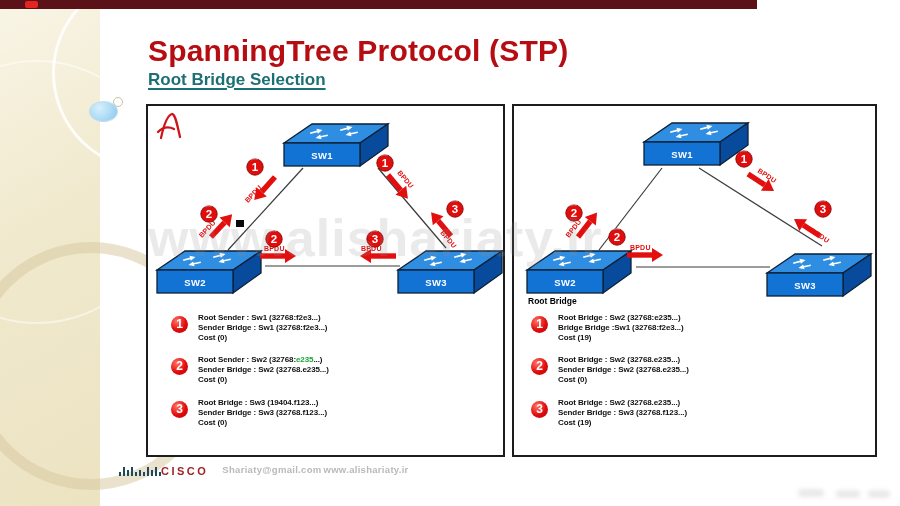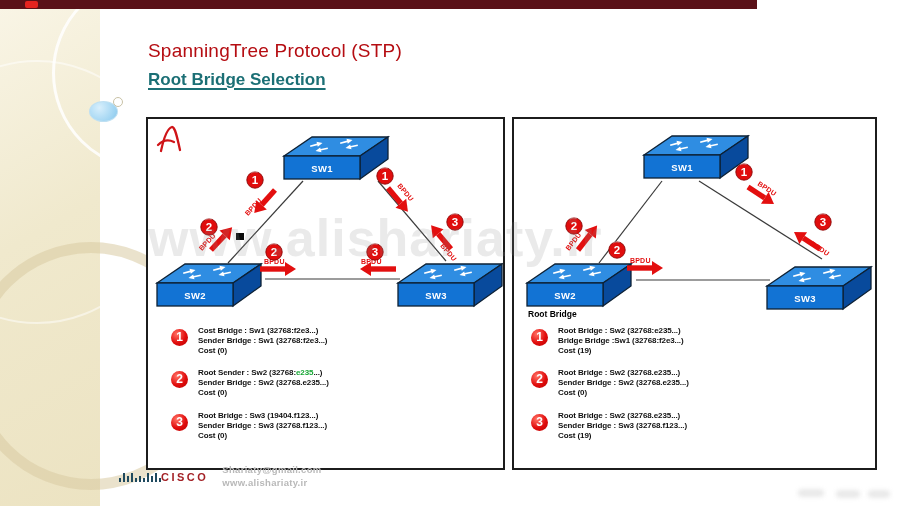--- a/index.html
+++ b/index.html
@@ -19,26 +19,26 @@
         border:2px solid rgba(255,255,255,.5);}
   .ring-big{position:absolute;left:-33px;top:242px;width:226px;height:226px;border-radius:50%;
         border:11px solid rgba(216,203,162,.55);z-index:2;}
   .dot-blue{position:absolute;left:89px;top:101px;width:27px;height:19px;border-radius:50%;z-index:3;
         background:radial-gradient(circle at 35% 30%,#d8effc,#9fd4f2 70%,#86c3e8);border:1px solid #bfe0f2;}
   .dot-ring{position:absolute;left:113px;top:97px;width:8px;height:8px;border-radius:50%;
         border:1.5px solid #c9c2a6;z-index:3;}
 
   
   .titleblock{position:absolute;left:148px;top:36px;z-index:4;}
-  .t1{font-size:19px;font-weight:400;color:#b50d12;line-height:30px;letter-spacing:.2px;}
+  .t1{font-size:30px;font-weight:700;color:#b50d12;line-height:30px;letter-spacing:.2px;}
   .t2{font-size:17px;font-weight:800;color:#1b6f75;line-height:28px;text-decoration:underline;
       text-decoration-thickness:2px;text-underline-offset:3px;}
 
   
-  .panel{position:absolute;top:117px;height:349px;background:#fff;border:2.5px solid #1c1c1c;z-index:5;}
+  .panel{position:absolute;top:104px;height:349px;background:#fff;border:2.5px solid #1c1c1c;z-index:5;}
   .panel.left{left:146px;width:355px;}
   .panel.right{left:512px;width:361px;}
   .panel svg{position:absolute;left:0;top:0;}
 
   svg text{font-family:"Liberation Sans", sans-serif;}
   .swl{fill:#ffffff;font-size:9.5px;font-weight:bold;text-anchor:middle;letter-spacing:.3px;}
   .bt{fill:#ffffff;font-size:11.5px;font-weight:bold;text-anchor:middle;}
   .bp{fill:#e30f0f;font-size:7px;font-weight:bold;letter-spacing:.2px;}
   .cap{fill:#000000;font-size:8.5px;font-weight:bold;}
 
@@ -53,21 +53,21 @@
   
   .watermark{position:absolute;left:148px;top:208px;width:600px;z-index:8;pointer-events:none;
       font-size:52px;font-weight:bold;color:#8d8d8d;opacity:.18;letter-spacing:1px;white-space:nowrap;}
 
   
   .footer{position:absolute;left:117px;top:464px;z-index:9;display:flex;gap:14px;}
   .cisco{display:flex;align-items:center;}
   .cisco-bars{display:flex;align-items:flex-end;gap:2px;height:11px;margin-left:2px;}
   .cisco-bars i{display:block;width:2px;background:#1f4a5e;}
   .cisco-word{font-size:11px;font-weight:800;color:#a32126;letter-spacing:2.5px;margin-top:1px;}
-  .contact{display:flex;flex-direction:column;justify-content:center;gap:2px;}
+  .contact{display:flex;flex-direction:row;justify-content:center;gap:2px;}
   .contact div{font-size:9.5px;color:#b9b9b9;font-weight:bold;letter-spacing:.3px;}
 
   .smudge{position:absolute;height:8px;background:rgba(120,120,120,.16);filter:blur(2px);border-radius:4px;z-index:6;}
 </style>
 </head>
 <body>
 
 <svg width="0" height="0" style="position:absolute" aria-hidden="true">
   <defs>
     <g id="switch">
@@ -160,21 +160,21 @@
       <text class="bt" x="126" y="137">2</text>
       <use href="#badge" transform="translate(227,133)"></use>
       <text class="bt" x="227" y="137">3</text>
       <use href="#badge" transform="translate(307,103)"></use>
       <text class="bt" x="307" y="107">3</text>
     </svg>
 
     <div class="step" style="left:23px;top:207px">
       <div class="step-badge">1</div>
       <div class="step-text">
-        <div><span>Cost Bridge : Sw1 (32768:f2e3...)</span><span class="hl"></span><span></span></div>
+        <div><span>Root Sender : Sw1 (32768:f2e3...)</span><span class="hl"></span><span></span></div>
         <div>Sender Bridge : Sw1 (32768:f2e3...)</div>
         <div>Cost (0)</div>
       </div>
     </div>
     <div class="step" style="left:23px;top:249px">
       <div class="step-badge">2</div>
       <div class="step-text">
         <div><span>Root Sender : Sw2 (32768:</span><span class="hl">e235</span><span>...)</span></div>
         <div>Sender Bridge : Sw2 (32768.e235...)</div>
         <div>Cost (0)</div>

